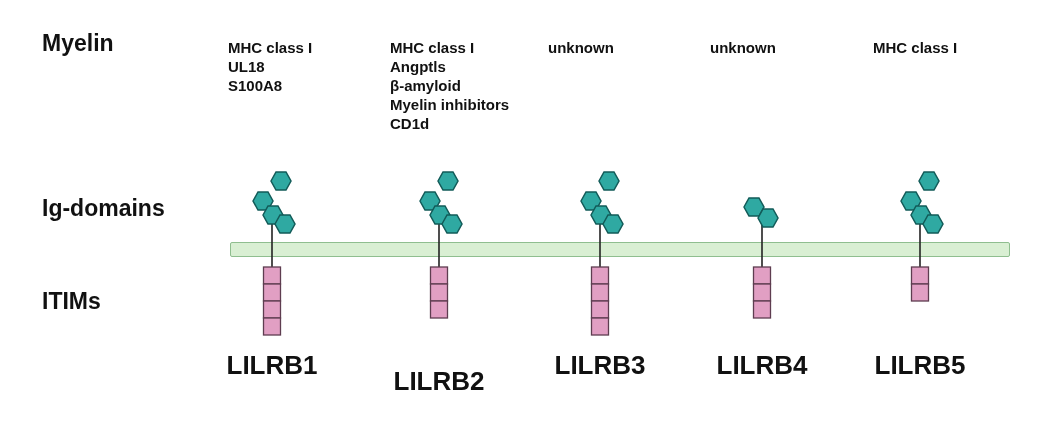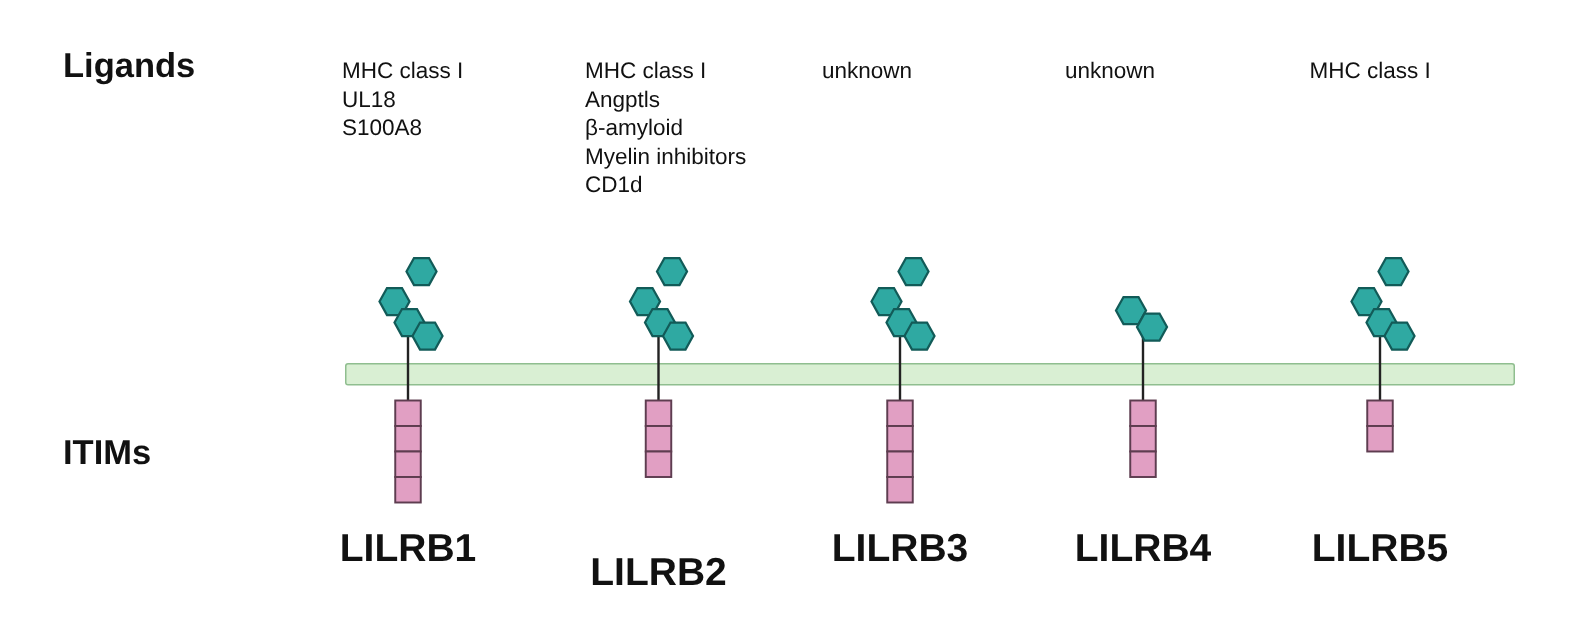--- a/index.html
+++ b/index.html
@@ -28,21 +28,21 @@
     background:#D9EFD3;
     border-radius:2px;
     z-index:1;
   }
   .receptor-column{position:absolute;top:0;left:0;}
   .ligand-block{
     position:absolute;
     top:38px;
     width:170px;
     font-size:15px;
-    font-weight:normal;
+    font-weight:bold;
     color:#111;
     line-height:19px;
     z-index:3;
   }
   .ligand-line{white-space:nowrap;}
   .receptor-structure{
     position:absolute;
     z-index:2;
   }
   .receptor-name{
@@ -53,21 +53,22 @@
     font-size:26px;
     font-weight:bold;
     color:#111;
     z-index:3;
   }
 </style>
 </head>
 <body>
 
 <div class="diagram">
-  <div class="row-label ligands-label">Ligands</div>
+  <div class="row-label ligands-label">Myelin</div>
+  <div class="row-label igdomains-label">Ig-domains</div>
   <div class="row-label itims-label">ITIMs</div>
   <div class="membrane" style="background: rgb(217, 239, 211); border-color: rgb(143, 190, 143);"></div>
   <div id="columns">
       <div class="receptor-column">
         <div class="ligand-block" style="left: 228px;">
           <div class="ligand-line">MHC class I</div>
           <div class="ligand-line">UL18</div>
           <div class="ligand-line">S100A8</div>
         </div>
         <svg width="120" height="185" class="receptor-structure" style="left: 212px; top: 168px;">

